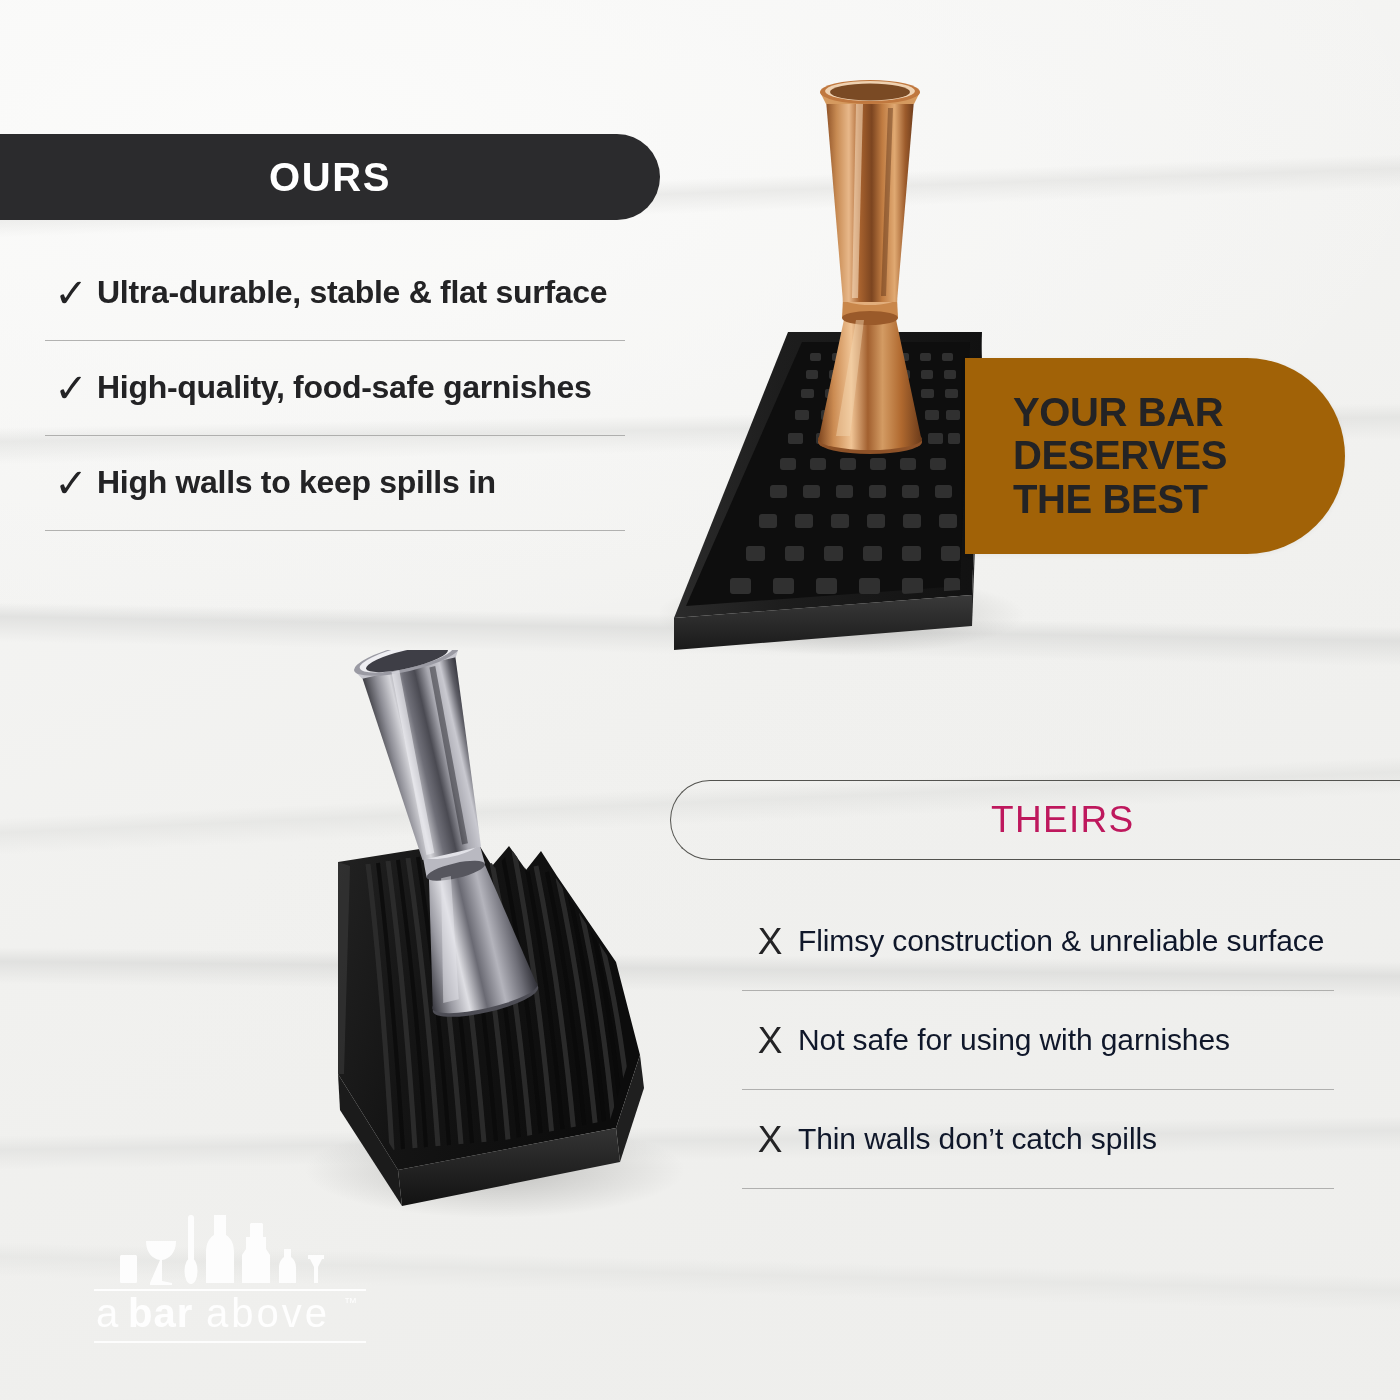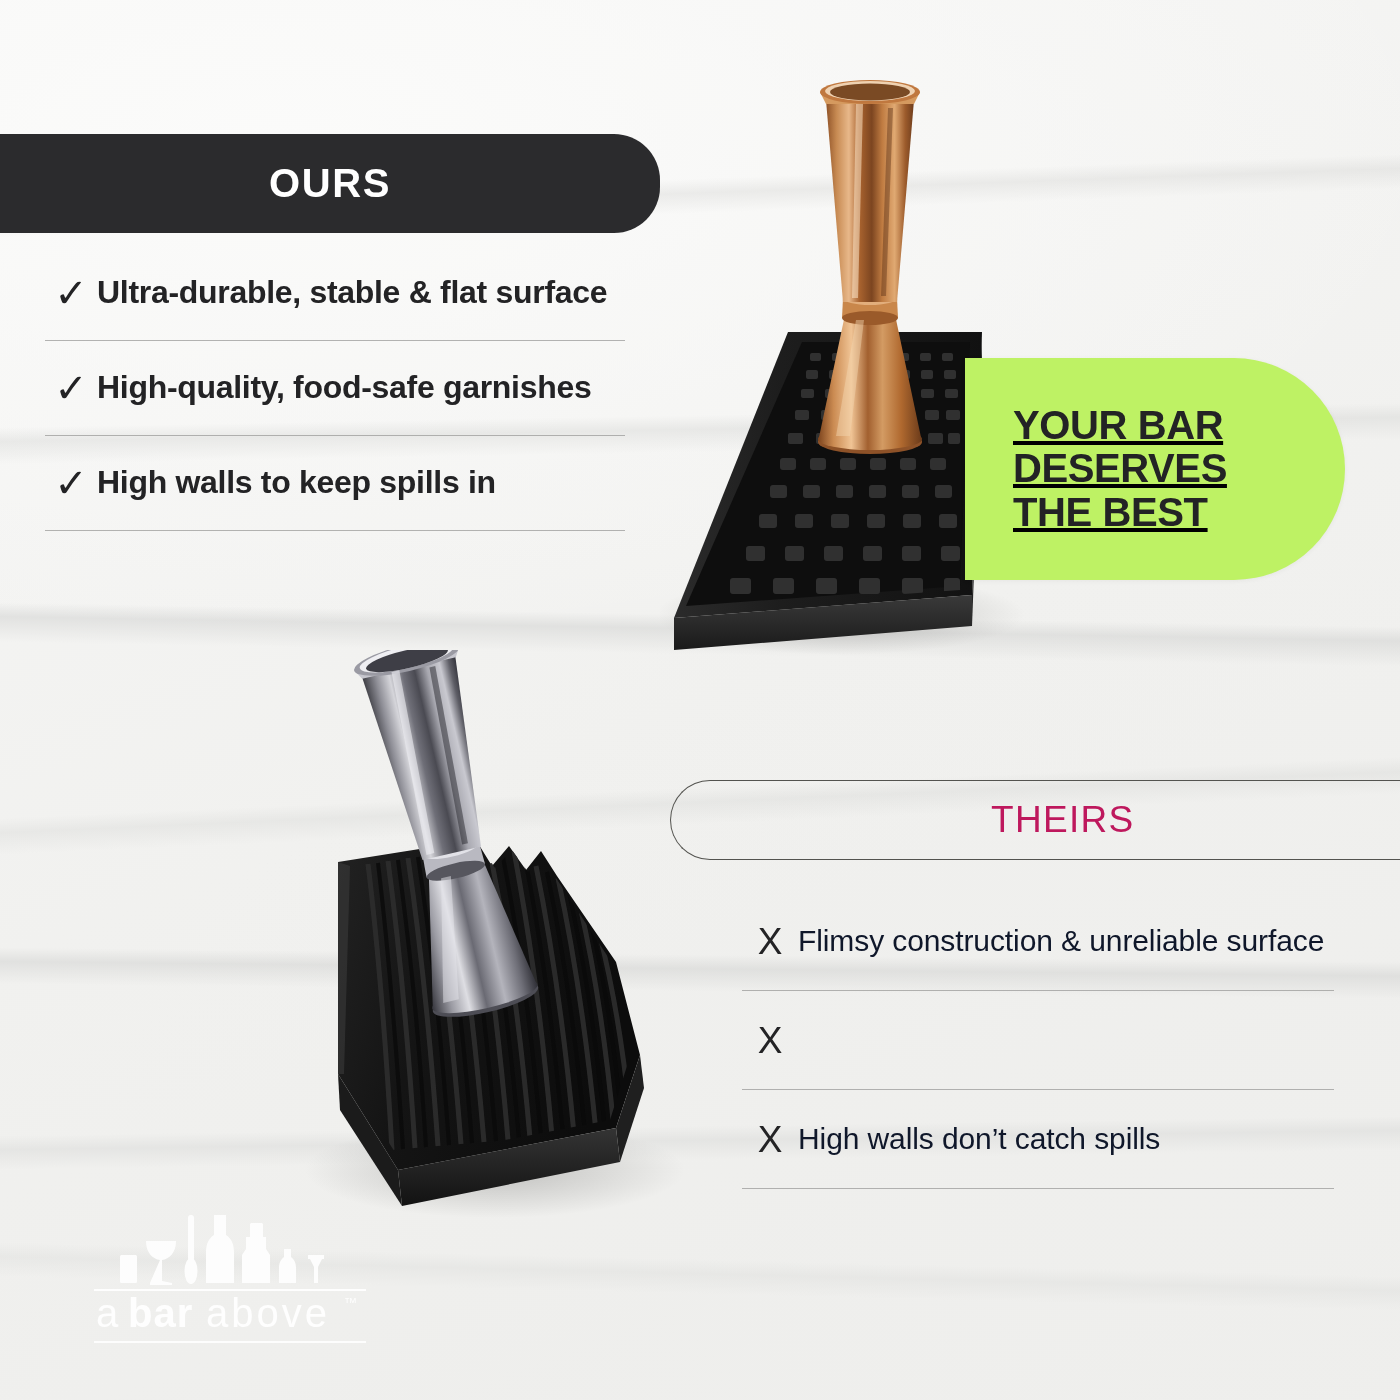--- a/index.html
+++ b/index.html
@@ -21,21 +21,21 @@
       linear-gradient(179.2deg, rgba(255,255,255,0) 0%, rgba(255,255,255,0) 80%, rgba(203,204,203,.30) 81%, rgba(255,255,255,0) 82.4%, rgba(255,255,255,0) 100%),
       linear-gradient(181.4deg, rgba(255,255,255,0) 0%, rgba(255,255,255,0) 89%, rgba(210,211,209,.26) 90%, rgba(255,255,255,0) 91.4%, rgba(255,255,255,0) 100%),
       radial-gradient(140% 60% at 20% 10%, #fbfbfa 0%, rgba(251,251,250,0) 60%),
       radial-gradient(120% 70% at 85% 85%, #efefed 0%, rgba(239,239,237,0) 65%),
       linear-gradient(160deg,#f7f7f6 0%,#f1f1ef 50%,#ededeb 100%);
     filter:blur(.4px);
   }
 
   
   .ours-pill{
-    position:absolute;left:0;top:134px;width:660px;height:99px;
+    position:absolute;left:0;top:134px;width:660px;height:86px;
     background:#2b2b2d;border-radius:0 46px 46px 0;
     display:flex;align-items:center;justify-content:center;
   }
   .ours-pill span{
     color:#fff;font-size:40px;font-weight:bold;letter-spacing:1.6px;
     font-family:"Liberation Sans",sans-serif;
   }
 
   
   .ours-list{position:absolute;left:45px;top:246px;width:580px;}
@@ -45,25 +45,24 @@
     font-size:40px;line-height:1;color:#232325;font-weight:500;
   }
   .ours-text{
     flex:1;color:#232325;font-weight:bold;font-size:32px;line-height:1.22;
     letter-spacing:-.3px;
   }
   .div-line{height:1px;background:#9b9b99;opacity:.75;width:100%;}
 
   
   .badge{
-    position:absolute;left:965px;top:358px;width:380px;height:222px;
-    background:#bef264;border-radius:0 112px 112px 0;
+    position:absolute;left:965px;top:358px;width:380px;height:196px;
+    background:#a16207;border-radius:0 112px 112px 0;
     display:flex;align-items:center;
     box-shadow:0 1px 5px rgba(0,0,0,.05);
-    text-decoration:underline;
   }
   .badge-text{
     padding-left:48px;color:#232325;font-weight:bold;
     font-size:40px;line-height:1.08;letter-spacing:-.4px;
     font-family:"Liberation Sans",sans-serif;
   }
 
   
   .theirs-pill{
     position:absolute;left:670px;top:780px;width:740px;height:78px;
@@ -409,26 +408,27 @@
 <div class="theirs-list">
 
   <div class="theirs-row">
     <div class="theirs-x">X</div>
     <div class="theirs-text">Flimsy construction &amp; unreliable surface</div>
   </div>
   <div class="div-line"></div>
 
   <div class="theirs-row">
     <div class="theirs-x">X</div>
+    <div class="theirs-text">Not safe for using with garnishes</div>
   </div>
   <div class="div-line"></div>
 
   <div class="theirs-row">
     <div class="theirs-x">X</div>
-    <div class="theirs-text">High walls don’t catch spills</div>
+    <div class="theirs-text">Thin walls don’t catch spills</div>
   </div>
   <div class="div-line"></div>
 
 </div>
 
 <div class="logo">
   <svg viewBox="0 0 300 140" width="300" height="140">
     <g fill="#ffffff" opacity=".92">
 
       <rect x="40" y="40" width="17" height="28" rx="1.5"></rect>

